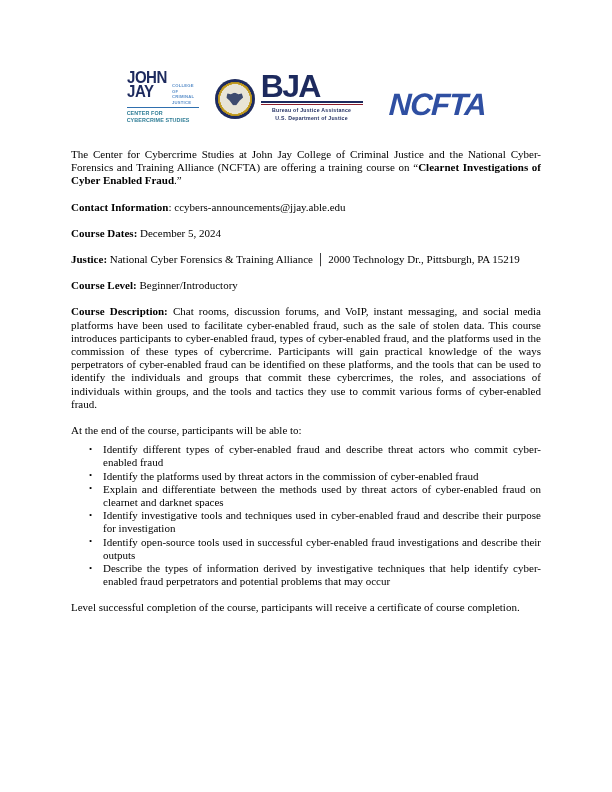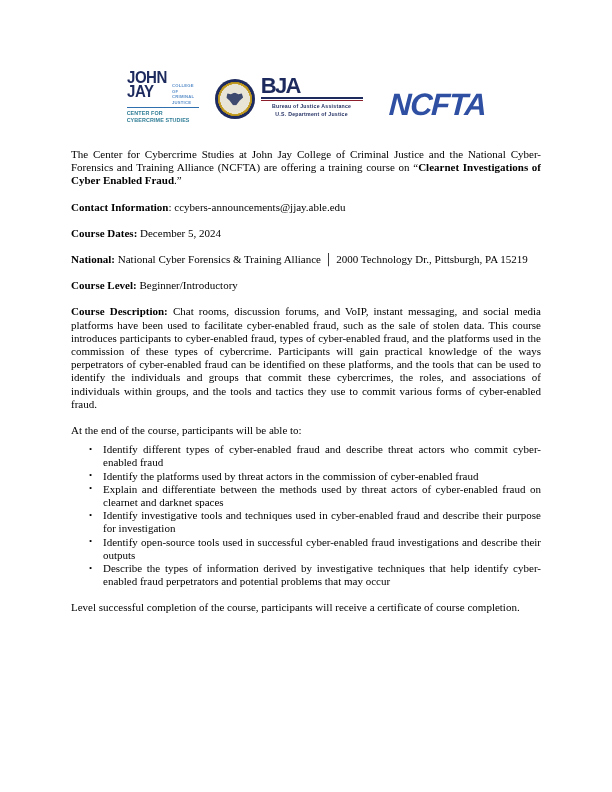--- a/index.html
+++ b/index.html
@@ -119,21 +119,21 @@
 
   
   .bja-logo {
     width: 102px;
     margin-right: 26px;
     font-family: "Liberation Sans", sans-serif;
     position: relative;
     top: -1px;
   }
   .bja-word {
-    font-size: 22px;
+    font-size: 32px;
     font-weight: 700;
     color: #1d2a5e;
     letter-spacing: -1.6px;
     line-height: 0.82;
   }
   .bja-rules {
     margin-top: 2px;
   }
   .bja-rule1 { height: 1.6px; background: #1d2a5e; }
   .bja-rule2 { height: 1px; background: #8c1d2a; margin-top: 1.4px; }
@@ -248,21 +248,21 @@
 
   <div class="content">
 
     <p><span>The Center for Cybercrime Studies at John Jay College of Criminal Justice and the National Cyber-Forensics and Training Alliance (NCFTA) are offering a training course on “</span><b>Clearnet Investigations of Cyber Enabled Fraud</b><span>.”</span></p>
 
     <p class="nojust"><b>Contact Information</b><span>: </span><span>ccybers-announcements@jjay.able.edu</span></p>
 
     <p class="nojust"><b>Course Dates:</b><span> December 5, 2024</span></p>
 
 
-    <p class="nojust"><b>National:</b><span> National Cyber Forensics &amp; Training Alliance </span><span class="bar">│</span><span> 2000 Technology Dr., Pittsburgh, PA 15219</span></p>
+    <p class="nojust"><b>Justice:</b><span> National Cyber Forensics &amp; Training Alliance </span><span class="bar">│</span><span> 2000 Technology Dr., Pittsburgh, PA 15219</span></p>
 
     <p class="nojust"><b>Course Level:</b><span> Beginner/Introductory</span></p>
 
 
     <p><b>Course Description:</b><span>  Chat rooms, discussion forums, and VoIP, instant messaging, and social media platforms have been used to facilitate cyber-enabled fraud, such as the sale of stolen data.  This course introduces participants to cyber-enabled fraud, types of cyber-enabled fraud, and the platforms used in the commission of these types of cybercrime. Participants will gain practical knowledge of the ways perpetrators of cyber-enabled fraud can be identified on these platforms, and the tools that can be used to identify the individuals and groups that commit these cybercrimes, the roles, and associations of individuals within groups, and the tools and tactics they use to commit various forms of cyber-enabled fraud.</span></p>
 
     <p class="nojust intro-line">At the end of the course, participants will be able to:</p>
 
     <ul>
       <li>Identify different types of cyber-enabled fraud and describe threat actors who commit cyber-enabled fraud</li>

